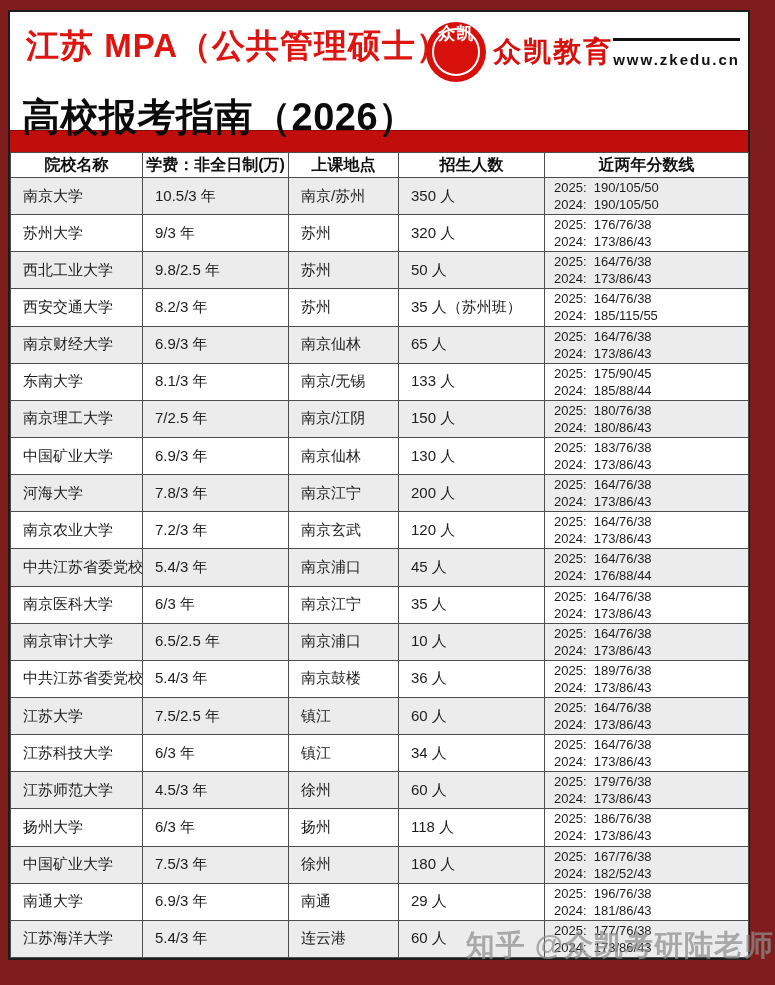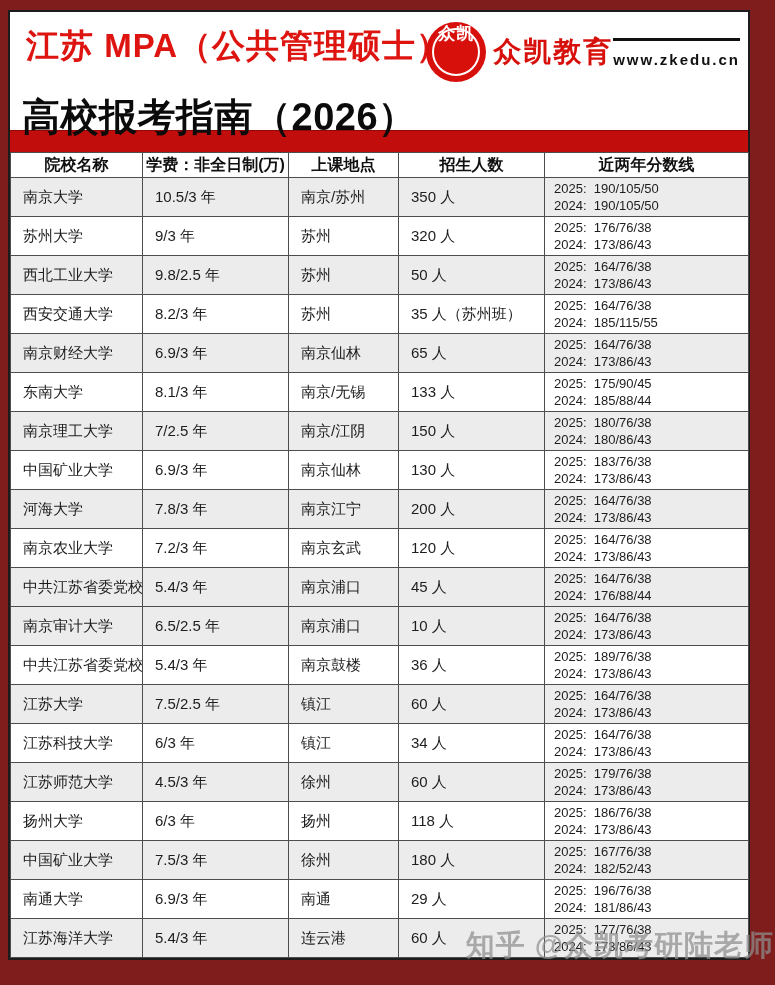--- a/index.html
+++ b/index.html
@@ -312,20 +312,30 @@
     <td class="c-school">中共江苏省委党校</td>
     <td class="c-fee">5.4/3 年</td>
     <td class="c-loc">南京浦口</td>
     <td class="c-enroll">45 人</td>
     <td class="c-score">
       <div class="score-line">2025:  164/76/38</div>
       <div class="score-line">2024:  176/88/44</div>
     </td>
   </tr>
 
+  <tr>
+    <td class="c-school">南京医科大学</td>
+    <td class="c-fee">6/3 年</td>
+    <td class="c-loc">南京江宁</td>
+    <td class="c-enroll">35 人</td>
+    <td class="c-score">
+      <div class="score-line">2025:  164/76/38</div>
+      <div class="score-line">2024:  173/86/43</div>
+    </td>
+  </tr>
 
   <tr class="alt">
     <td class="c-school">南京审计大学</td>
     <td class="c-fee">6.5/2.5 年</td>
     <td class="c-loc">南京浦口</td>
     <td class="c-enroll">10 人</td>
     <td class="c-score">
       <div class="score-line">2025:  164/76/38</div>
       <div class="score-line">2024:  173/86/43</div>
     </td>

